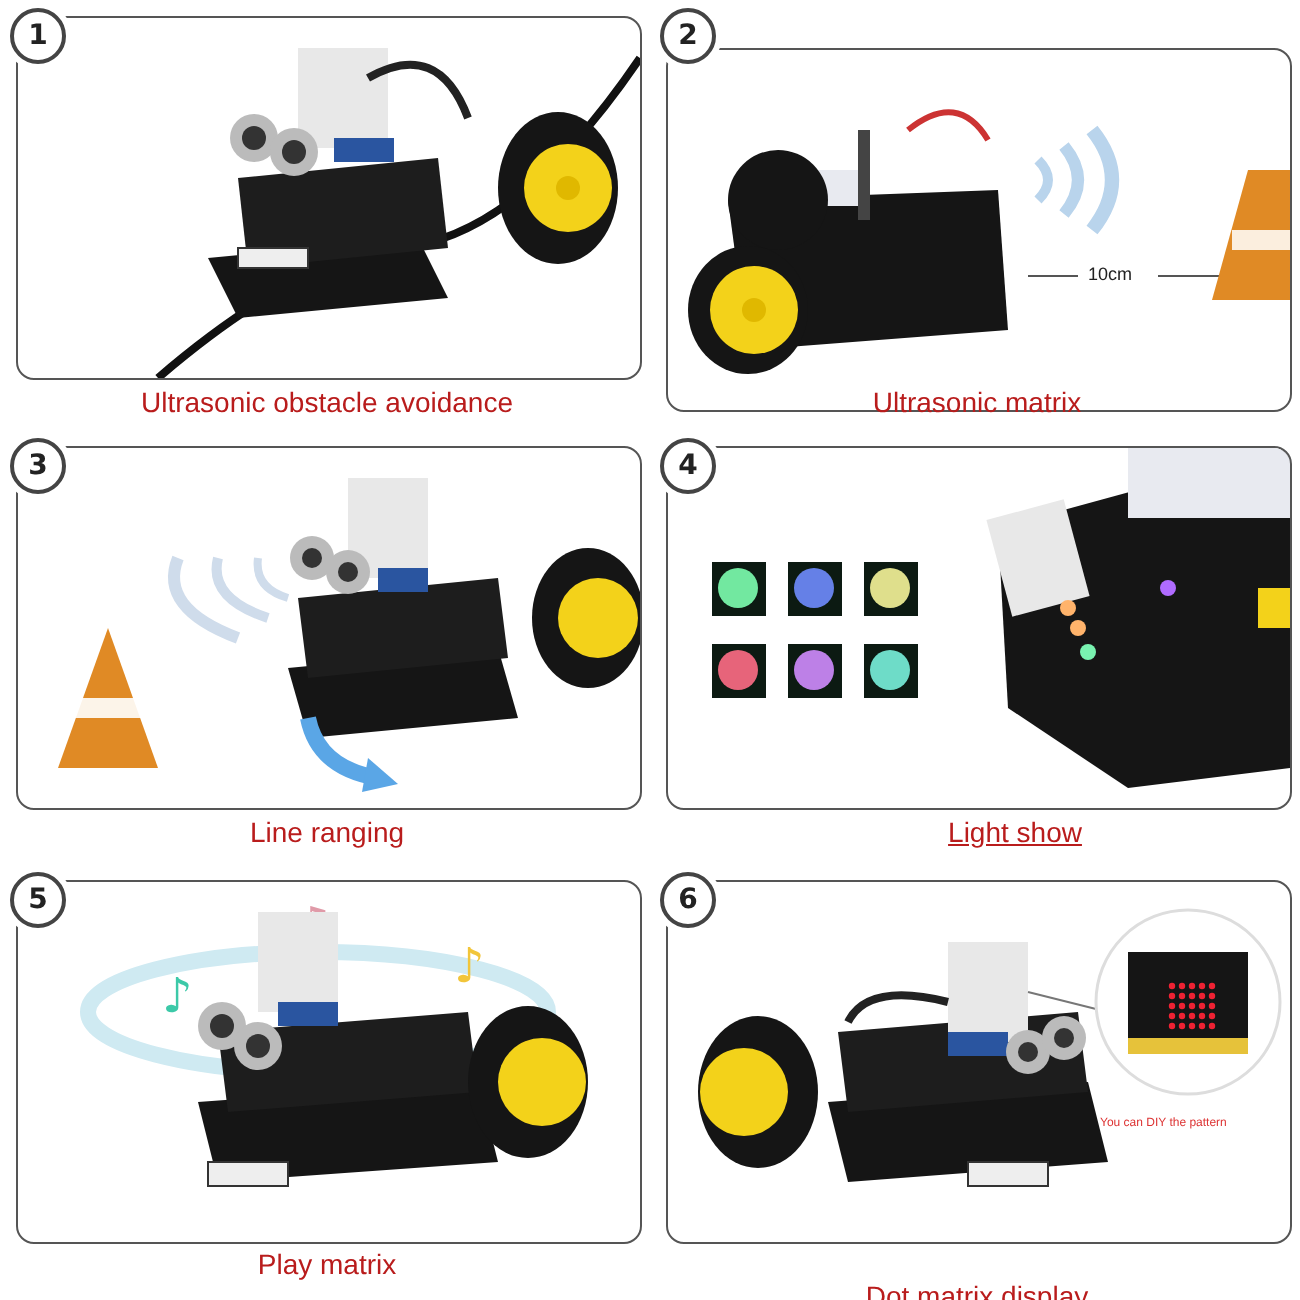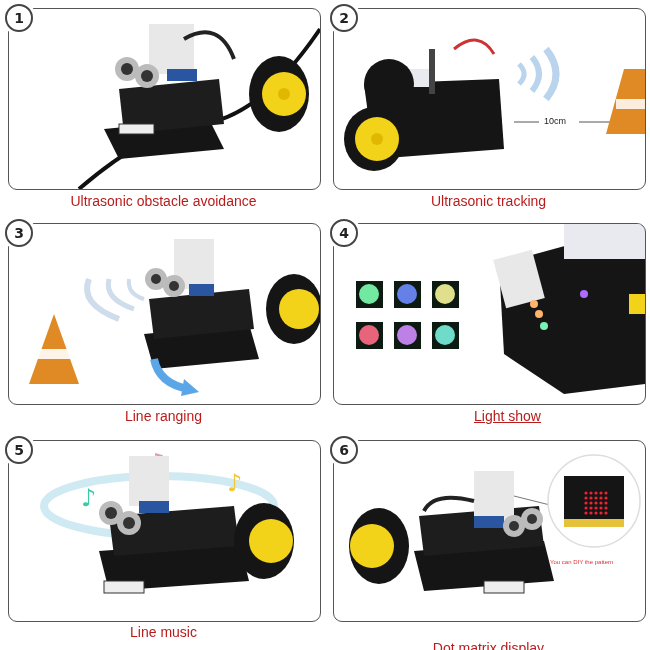--- a/index.html
+++ b/index.html
@@ -29,21 +29,21 @@
     <path d="M175 30 Q210 10 225 50" stroke="#222" stroke-width="4" fill="none"></path>
     <ellipse cx="270" cy="85" rx="30" ry="38" fill="#151515"></ellipse>
     <circle cx="275" cy="85" r="22" fill="#f3d21a"></circle>
       <circle cx="275" cy="85" r="6" fill="#e0b800"></circle>
     <rect x="110" y="115" width="35" height="10" fill="#eee" stroke="#333" stroke-width="1"></rect>
   </svg>
 </div>
 <div class="badge" style="left:5px;top:4px;">1</div>
 <div class="caption" style="left:8px;top:193px;">Ultrasonic obstacle avoidance</div>
 
-<div class="panel" style="left:333px;top:8px;">
+<div class="panel" style="left:333px;top:24px;">
   <svg class="scene" viewBox="0 0 311 180">
     <path d="M30 75 L165 70 L170 140 L40 150 Z" fill="#151515"></path>
     <rect x="45" y="60" width="55" height="18" fill="#e8eaf0"></rect>
     <path d="M120 40 Q145 20 160 45" stroke="#c33" stroke-width="3" fill="none"></path>
     <rect x="95" y="40" width="6" height="45" fill="#444"></rect>
     <ellipse cx="55" cy="75" rx="25" ry="25" fill="#151515"></ellipse>
     <ellipse cx="40" cy="130" rx="30" ry="32" fill="#151515"></ellipse>
     <circle cx="43" cy="130" r="22" fill="#f3d21a"></circle>
       <circle cx="43" cy="130" r="6" fill="#e0b800"></circle>
     <path d="M185 55 Q195 65 185 75" stroke="#b9d4ec" stroke-width="5" fill="none"></path>
@@ -51,21 +51,21 @@
     <path d="M212 40 Q232 65 212 90" stroke="#b9d4ec" stroke-width="7" fill="none"></path>
     <line x1="180" y1="113" x2="205" y2="113" stroke="#555" stroke-width="1"></line>
     <line x1="245" y1="113" x2="278" y2="113" stroke="#555" stroke-width="1"></line>
     <path d="M280 120 L300 120 L300 65 Z" fill="#e08a25"></path>
     <polygon points="290,60 272,125 311,125 311,60" fill="#e08a25"></polygon>
     <rect x="282" y="90" width="29" height="10" fill="#fff" opacity="0.85"></rect>
   </svg>
   <div class="lbl10" style="left:210px;top:107px;">10cm</div>
 </div>
 <div class="badge" style="left:330px;top:4px;">2</div>
-<div class="caption" style="left:333px;top:193px;">Ultrasonic tracking</div>
+<div class="caption" style="left:333px;top:193px;">Ultrasonic matrix</div>
 
 <div class="panel" style="left:8px;top:223px;">
   <svg class="scene" viewBox="0 0 311 180">
     <path d="M80 55 Q70 80 110 95" stroke="#cfdceb" stroke-width="6" fill="none"></path>
     <path d="M100 55 Q95 75 125 85" stroke="#cfdceb" stroke-width="5" fill="none"></path>
     <path d="M120 55 Q118 70 135 75" stroke="#cfdceb" stroke-width="4" fill="none"></path>
     <polygon points="45,90 20,160 70,160" fill="#e08a25"></polygon>
     <rect x="28" y="125" width="34" height="10" fill="#fff" opacity="0.9"></rect>
     <path d="M135 110 L240 100 L250 135 L145 145 Z" fill="#151515"></path>
     <path d="M140 75 L240 65 L245 105 L145 115 Z" fill="#1d1d1d"></path>
@@ -124,21 +124,21 @@
     <circle cx="102" cy="72" r="12" fill="#bbb"></circle>
       <circle cx="102" cy="72" r="6" fill="#333"></circle>
     <circle cx="120" cy="82" r="12" fill="#bbb"></circle>
       <circle cx="120" cy="82" r="6" fill="#333"></circle>
     <ellipse cx="255" cy="100" rx="30" ry="38" fill="#151515"></ellipse>
     <circle cx="262" cy="100" r="22" fill="#f3d21a"></circle>
     <rect x="95" y="140" width="40" height="12" fill="#eee" stroke="#333" stroke-width="1"></rect>
   </svg>
 </div>
 <div class="badge" style="left:5px;top:436px;">5</div>
-<div class="caption" style="left:8px;top:624px;">Line music</div>
+<div class="caption" style="left:8px;top:624px;">Play matrix</div>
 
 <div class="panel" style="left:333px;top:440px;">
   <svg class="scene" viewBox="0 0 311 180">
     <path d="M80 110 L210 100 L220 140 L90 150 Z" fill="#151515"></path>
     <path d="M85 75 L205 65 L210 105 L90 115 Z" fill="#1d1d1d"></path>
     <rect x="140" y="30" width="40" height="50" fill="#e8e8e8"></rect>
     <rect x="140" y="75" width="30" height="12" fill="#2a55a0"></rect>
     <circle cx="180" cy="85" r="11" fill="#bbb"></circle>
       <circle cx="180" cy="85" r="5" fill="#333"></circle>
     <circle cx="198" cy="78" r="11" fill="#bbb"></circle>

